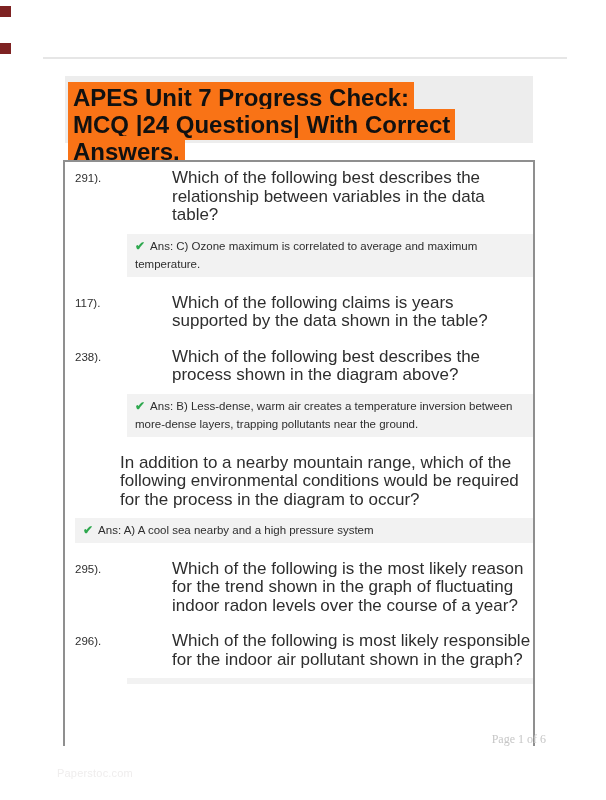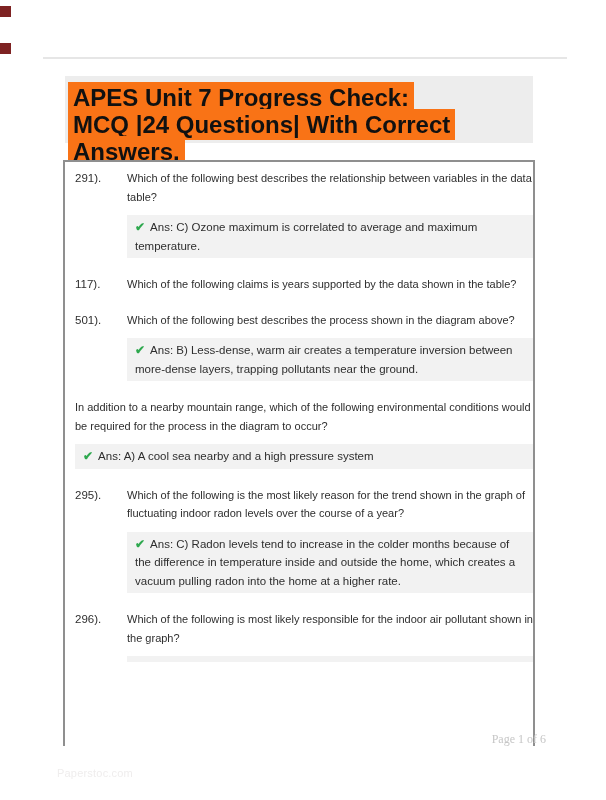--- a/index.html
+++ b/index.html
@@ -37,21 +37,21 @@
     padding: 7px 0 0 10px;
     overflow: hidden;
   }
 
   .q { display: flex; margin-bottom: 17px; }
   .qnum {
     width: 40px; flex: 0 0 40px; margin-right: 12px;
     font-size: 11.5px; line-height: 18.5px; color: #2e2e2e;
   }
   .qbody { flex: 1; }
-  .qtext { font-size: 11px; line-height: 18.5px; color: #2e2e2e; }
+  .qtext { font-size: 17px; line-height: 18.5px; color: #2e2e2e; margin-left: 45px; }
   .ans {
     margin-top: 9px; background: #f2f2f2;
     padding: 3px 8px; font-size: 11.5px; line-height: 18.5px; color: #2e2e2e;
   }
   .check {
     color: #2ea84e; font-size: 12px; font-weight: bold; margin-right: 5px;
   }
 
   .footer-watermark {
     position: absolute; left: 57px; top: 767px;
@@ -88,39 +88,38 @@
   </div>
 
   <div class="q">
     <div class="qnum">117).</div>
     <div class="qbody">
       <div class="qtext">Which of the following claims is years supported by the data shown in the table?</div>
     </div>
   </div>
 
   <div class="q">
-    <div class="qnum">501).</div>
+    <div class="qnum">238).</div>
     <div class="qbody">
       <div class="qtext">Which of the following best describes the process shown in the diagram above?</div>
       <div class="ans"><span class="check">✔</span><span>Ans: B) Less-dense, warm air creates a temperature inversion between more-dense layers, trapping pollutants near the ground.</span></div>
     </div>
   </div>
 
   <div class="q">
     <div class="qbody">
       <div class="qtext">In addition to a nearby mountain range, which of the following environmental conditions would be required for the process in the diagram to occur?</div>
       <div class="ans"><span class="check">✔</span><span>Ans: A) A cool sea nearby and a high pressure system</span></div>
     </div>
   </div>
 
   <div class="q">
     <div class="qnum">295).</div>
     <div class="qbody">
       <div class="qtext">Which of the following is the most likely reason for the trend shown in the graph of fluctuating indoor radon levels over the course of a year?</div>
-      <div class="ans"><span class="check">✔</span><span>Ans: C) Radon levels tend to increase in the colder months because of the difference in temperature inside and outside the home, which creates a vacuum pulling radon into the home at a higher rate.</span></div>
     </div>
   </div>
 
   <div class="q">
     <div class="qnum">296).</div>
     <div class="qbody">
       <div class="qtext">Which of the following is most likely responsible for the indoor air pollutant shown in the graph?</div>
       <div class="ans"></div>
     </div>
   </div>

